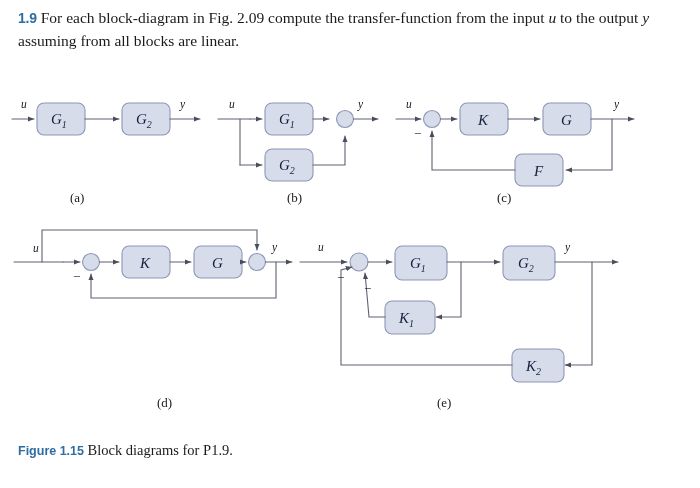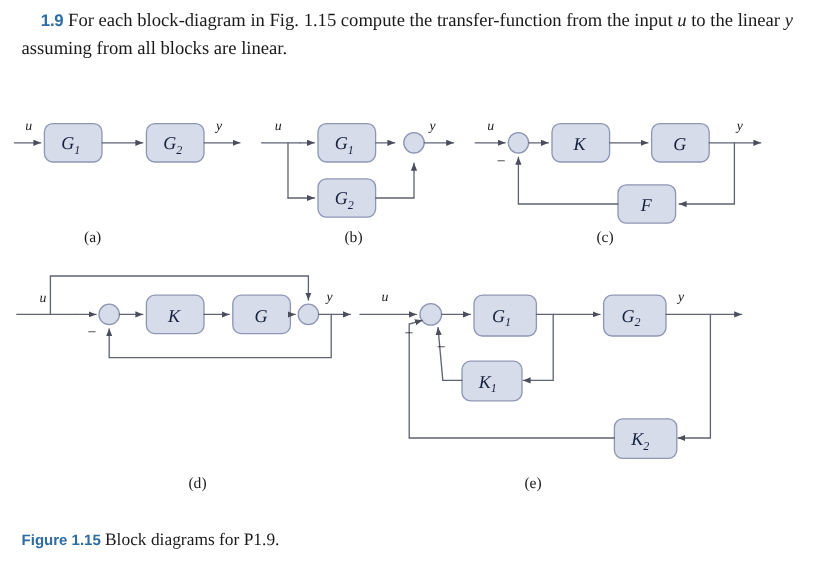--- a/index.html
+++ b/index.html
@@ -25,21 +25,20 @@
     font-size: 15.5px;
     line-height: 1.5;
     text-align: left;
   }
   .prob-num {
     color: #2e6da4;
     font-weight: bold;
     font-family: "Liberation Sans", sans-serif;
     font-size: 14px;
     letter-spacing: -0.2px;
-    margin-left: 16px;
   }
   .prob-text { }
   .ital { font-style: italic; }
 
   
   #figure-area {
     position: absolute;
     left: 0;
     top: 82px;
     width: 700px;
@@ -98,21 +97,21 @@
     font-family: "Liberation Serif", serif;
     font-size: 13px;
     fill: #1a1a1a;
   }
 </style>
 </head>
 <body>
 
 <div id="problem-statement">
   <span class="prob-num">1.9</span>
-  <span class="prob-text">For each block-diagram in Fig. 1.15 compute the transfer-function from the input </span><span class="ital">u</span><span class="prob-text"> to the linear </span><span class="ital">y</span><span class="prob-text"> assuming from all blocks are linear.</span>
+  <span class="prob-text">For each block-diagram in Fig. 2.09 compute the transfer-function from the input </span><span class="ital">u</span><span class="prob-text"> to the output </span><span class="ital">y</span><span class="prob-text"> assuming from all blocks are linear.</span>
 </div>
 
 <div id="figure-area">
 <svg id="figure-svg" width="700" height="350" viewBox="0 0 700 350" xmlns="http://www.w3.org/2000/svg">
   <defs>
     <marker id="arw" markerWidth="7" markerHeight="7" refX="6.2" refY="2.6" orient="auto" markerUnits="userSpaceOnUse">
       <path d="M0,0 L6.4,2.6 L0,5.2 z" fill="#4a4e5c"></path>
     </marker>
   </defs>
 

